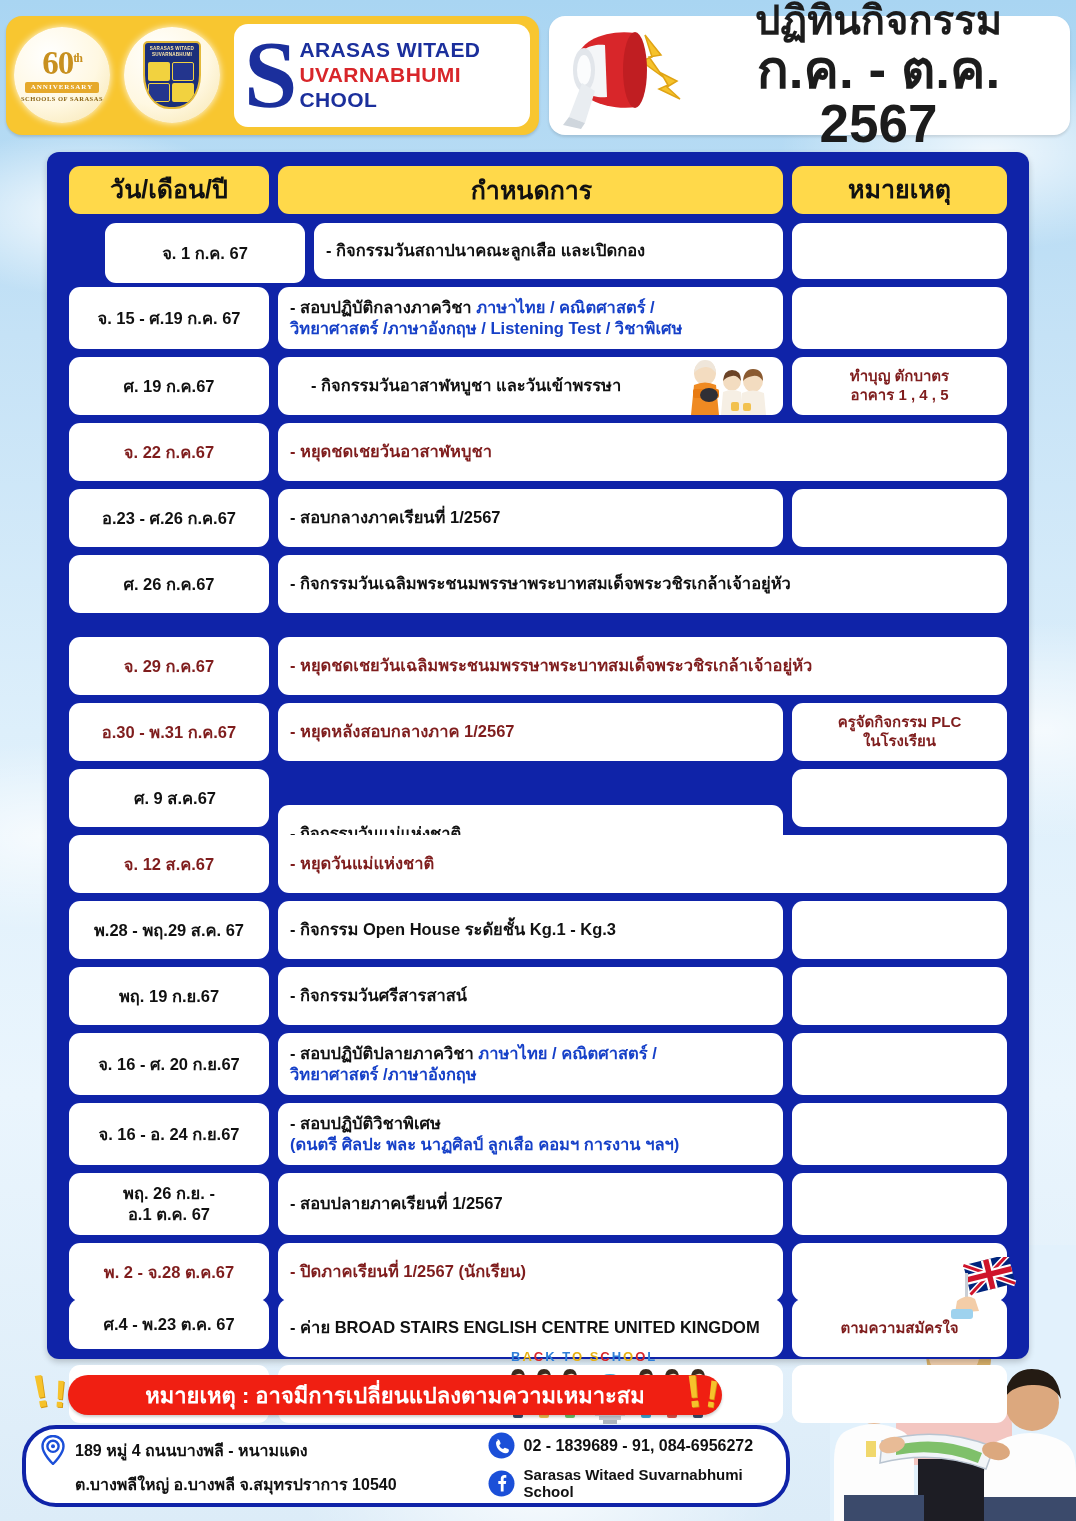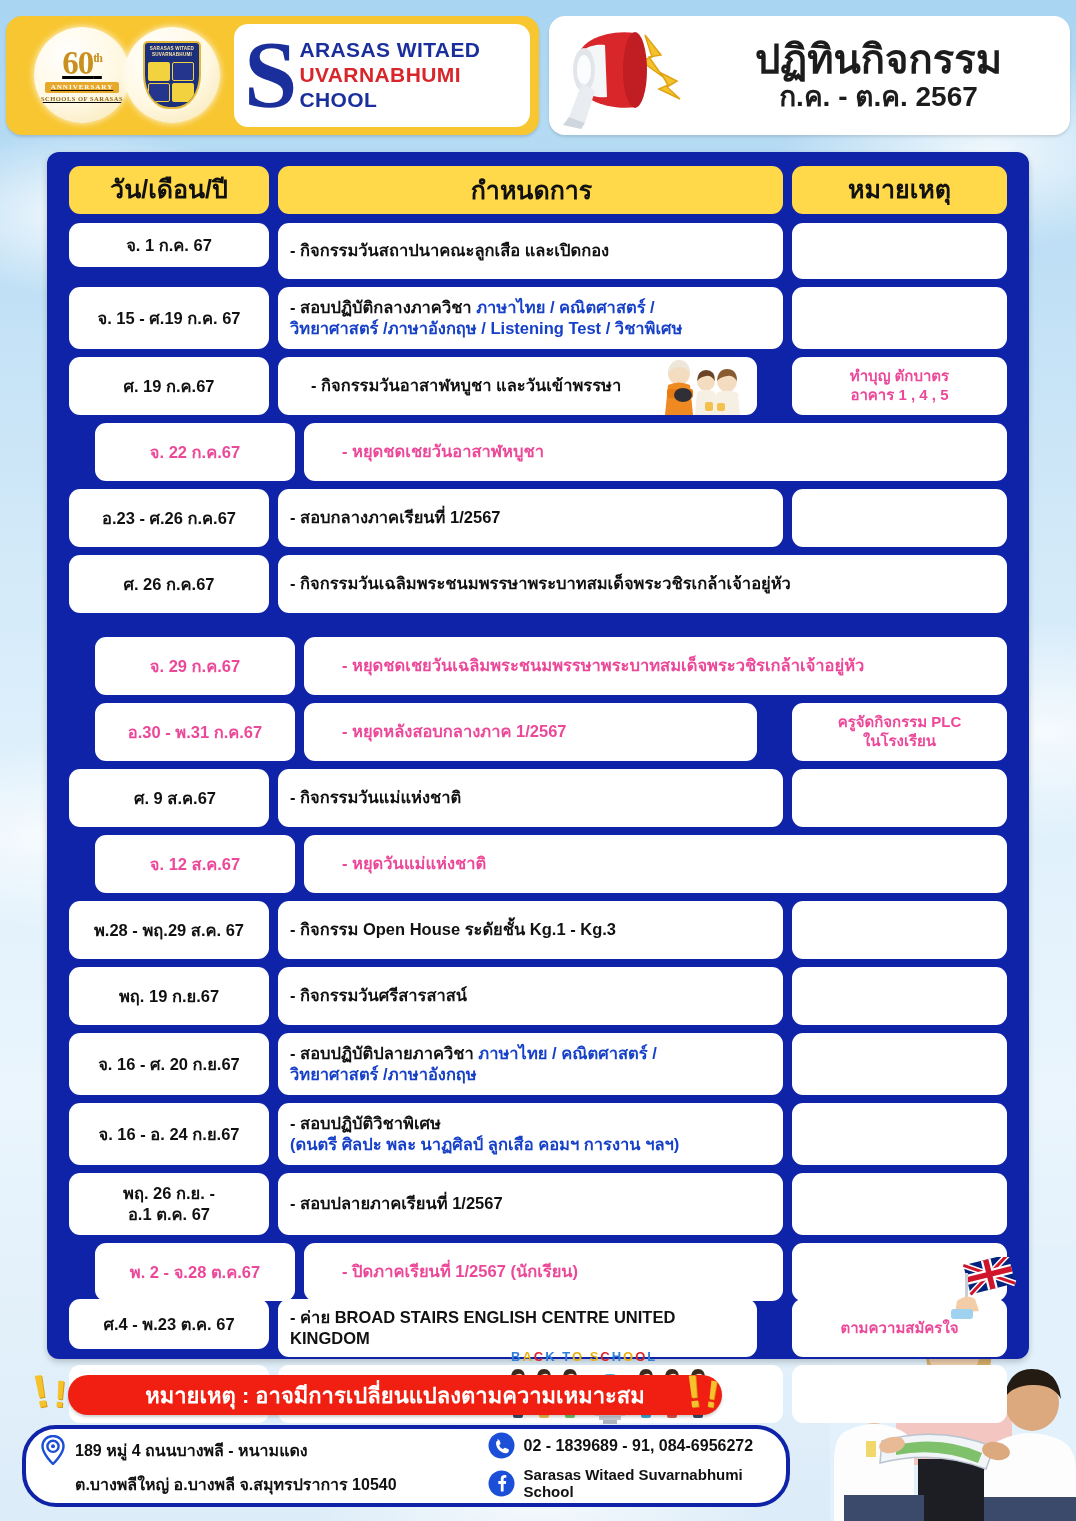--- a/index.html
+++ b/index.html
@@ -36,21 +36,21 @@
     position:absolute;left:6px;top:16px;width:533px;height:119px;
     background:#f8c630;border-radius:16px;
     box-shadow:0 2px 3px rgba(0,0,0,.14);
   }
   .logo-circle{
     position:absolute;top:11px;width:96px;height:96px;border-radius:50%;
     background:radial-gradient(circle at 36% 30%, #ffffff 0%, #fff8e2 55%, #f6e4ab 100%);
     box-shadow:0 0 7px rgba(255,255,255,.9);
     display:flex;align-items:center;justify-content:center;overflow:hidden;
   }
-  .logo-circle.a{left:28px;text-decoration:underline;}
+  .logo-circle.a{left:8px;}
   .logo-circle.b{left:118px;}
   .anniv{font-family:"Liberation Serif","DejaVu Serif",serif;text-align:center;line-height:1;}
   .anniv .n{font-size:33px;font-weight:bold;color:#c8901f;letter-spacing:-1px;}
   .anniv .n sup{font-size:12px;}
   .anniv .rib{
     margin:2px auto 0;width:74px;background:#e6a92b;color:#fff;font-size:7px;
     letter-spacing:1px;padding:2px 0;border-radius:2px;font-weight:bold;
   }
   .anniv .sc{font-size:6.5px;color:#8a6412;letter-spacing:.5px;margin-top:3px;font-weight:bold;}
   .shield{
@@ -87,21 +87,21 @@
     position:absolute;left:549px;top:16px;width:521px;height:119px;
     background:#fff;border-radius:16px;
     display:flex;align-items:center;box-shadow:0 2px 3px rgba(0,0,0,.12);
   }
   .megaphone{position:relative;width:150px;height:110px;flex:0 0 150px;}
   .title-txt{
     flex:1;text-align:center;color:#1c1c1c;line-height:1.02;
     font-weight:bold;padding-right:12px;
   }
   .title-txt .t1{font-size:40px;}
-  .title-txt .t2{font-size:28px;margin-top:3px;}
+  .title-txt .t2{font-size:53px;margin-top:3px;}
 
   
   .panel{
     position:absolute;left:47px;top:152px;width:982px;height:1207px;
     background:#0f23a8;border-radius:12px;z-index:3;
     box-shadow:0 3px 6px rgba(0,0,0,.2);
   }
   .table{position:absolute;left:22px;top:14px;width:938px;}
   .row{display:flex;gap:9px;margin-bottom:8px;align-items:stretch;}
   .cell{
@@ -113,21 +113,21 @@
   .c-act{flex:1;padding:0 10px 0 12px;font-size:16.5px;line-height:1.3;}
   .c-note{flex:0 0 215px;justify-content:center;text-align:center;font-size:15px;line-height:1.25;padding:0 4px;}
   .c-act.span{flex:1;}
   .hdr .cell{
     background:#ffd94a;justify-content:center;font-size:25px;color:#111;
     height:48px;border-radius:11px;
   }
   .hdr{margin-bottom:9px;}
   .r-h56 .cell{height:56px;}
   .r-h62 .cell{height:62px;}
-  .red{color:#ec4899;margin-left:26px;}
+  .red{color:#7f1d1d;}
   .blue{color:#1640c8;}
   .dk{color:#111;}
 
   
   .monks{position:absolute;right:6px;bottom:0;width:92px;height:56px;pointer-events:none;}
   .kids-strip{position:absolute;left:225px;bottom:-2px;width:215px;height:58px;pointer-events:none;}
   .b2s{
     position:absolute;left:233px;top:-16px;font-size:13px;font-weight:bold;
     letter-spacing:2px;pointer-events:none;
   }
@@ -232,21 +232,21 @@
 </div>
 
 <div class="panel">
   <div class="table" id="table-root">
     <div class="row hdr">
       <div class="cell c-date">วัน/เดือน/ปี</div>
       <div class="cell c-act" style="justify-content:center">กำหนดการ</div>
       <div class="cell c-note">หมายเหตุ</div>
     </div>
   <div class="row r-h56" style="height: 56px;">
-        <div class="cell c-date dk" style="height: 44px;">
+        <div class="cell c-date dk" style="height: 60px; margin-left: 36px;">
           <span>จ. 1 ก.ค. 67</span>
         </div>
         <div class="cell c-act" style="height: 56px;">
           <span class="dk">- กิจกรรมวันสถาปนาคณะลูกเสือ และเปิดกอง</span>
         </div>
         <div class="cell c-note dk" style="height: 56px;"></div>
       </div>
       <div class="row r-h62" style="height: 62px;">
         <div class="cell c-date dk" style="height: 62px;">
           <span>จ. 15 - ศ.19 ก.ค. 67</span>
@@ -323,21 +323,21 @@
           <span class="red">- หยุดหลังสอบกลางภาค 1/2567</span>
         </div>
         <div class="cell c-note red" style="height: 58px;">
           <div><span>ครูจัดกิจกรรม PLC</span><br><span>ในโรงเรียน</span></div>
         </div>
       </div>
       <div class="row r-h62" style="height: 58px;">
         <div class="cell c-date dk" style="height: 58px; padding-left: 16px;">
           <span>ศ. 9 ส.ค.67</span>
         </div>
-        <div class="cell c-act" style="height: 58px;">
+        <div class="cell c-act" style="height: 58px; margin-top: 36px;">
           <span class="dk">- กิจกรรมวันแม่แห่งชาติ</span>
         </div>
         <div class="cell c-note dk" style="height: 58px;"></div>
       </div>
       <div class="row r-h62" style="height: 58px;">
         <div class="cell c-date red" style="height: 58px;">
           <span>จ. 12 ส.ค.67</span>
         </div>
         <div class="cell c-act span" style="height: 58px;">
           <span class="red">- หยุดวันแม่แห่งชาติ</span>

